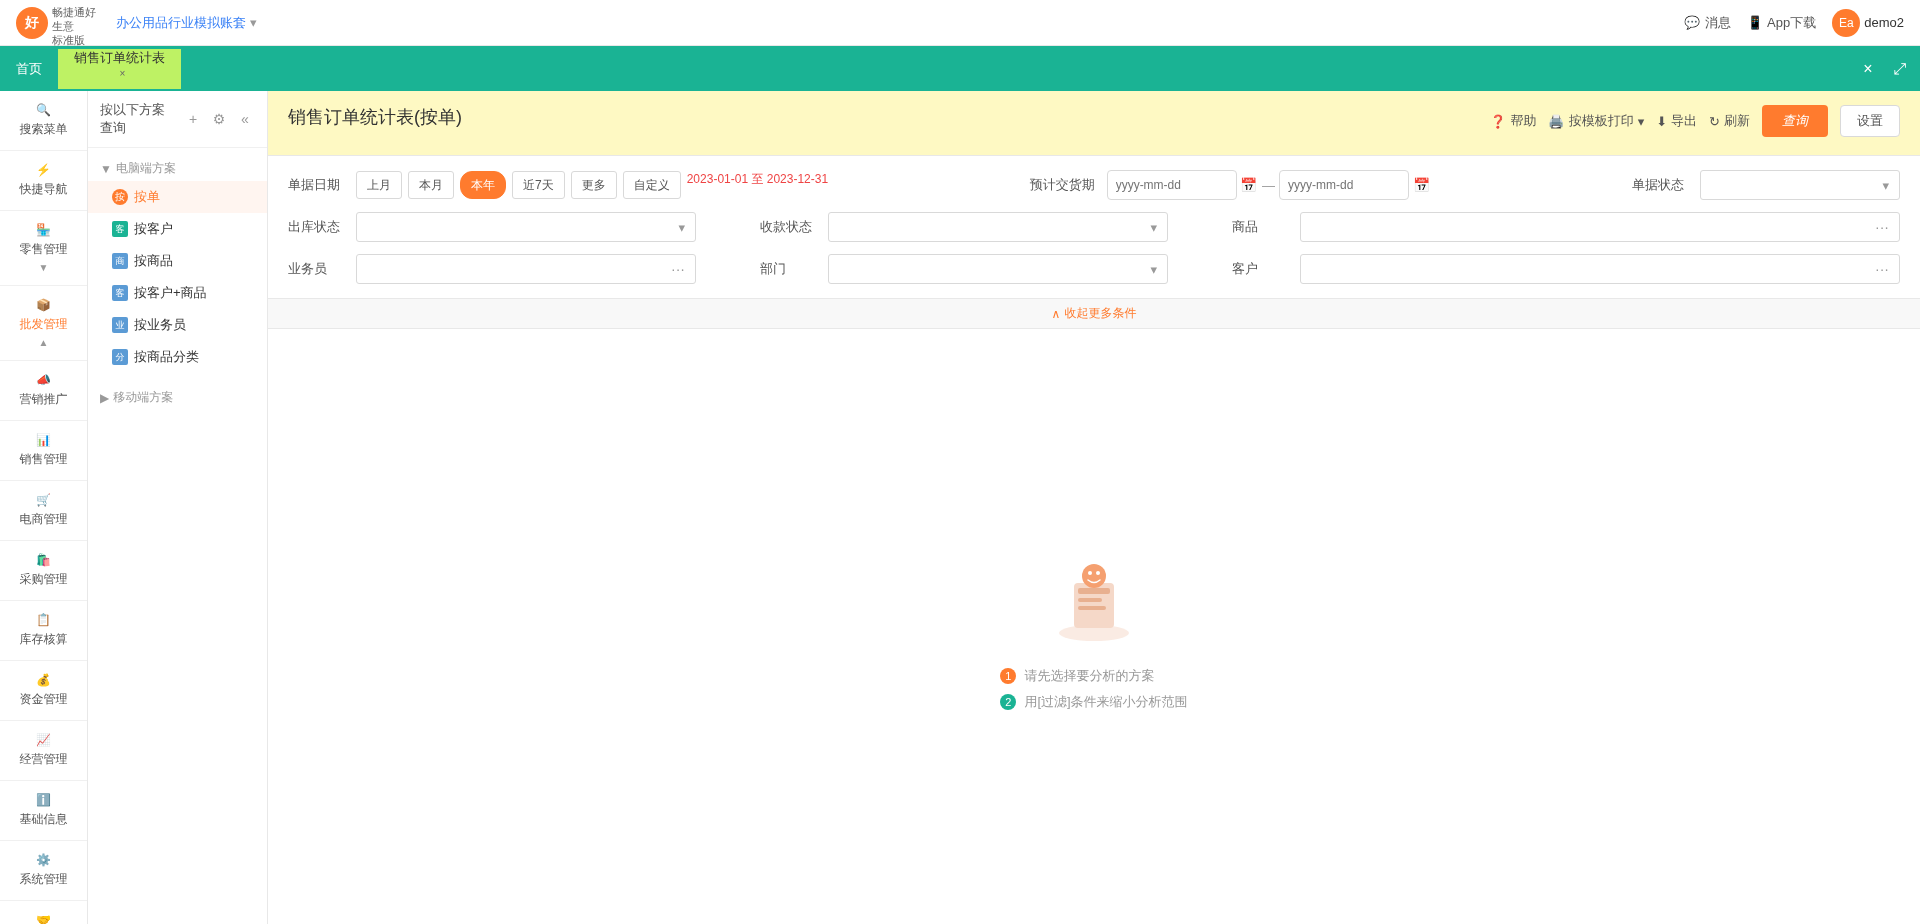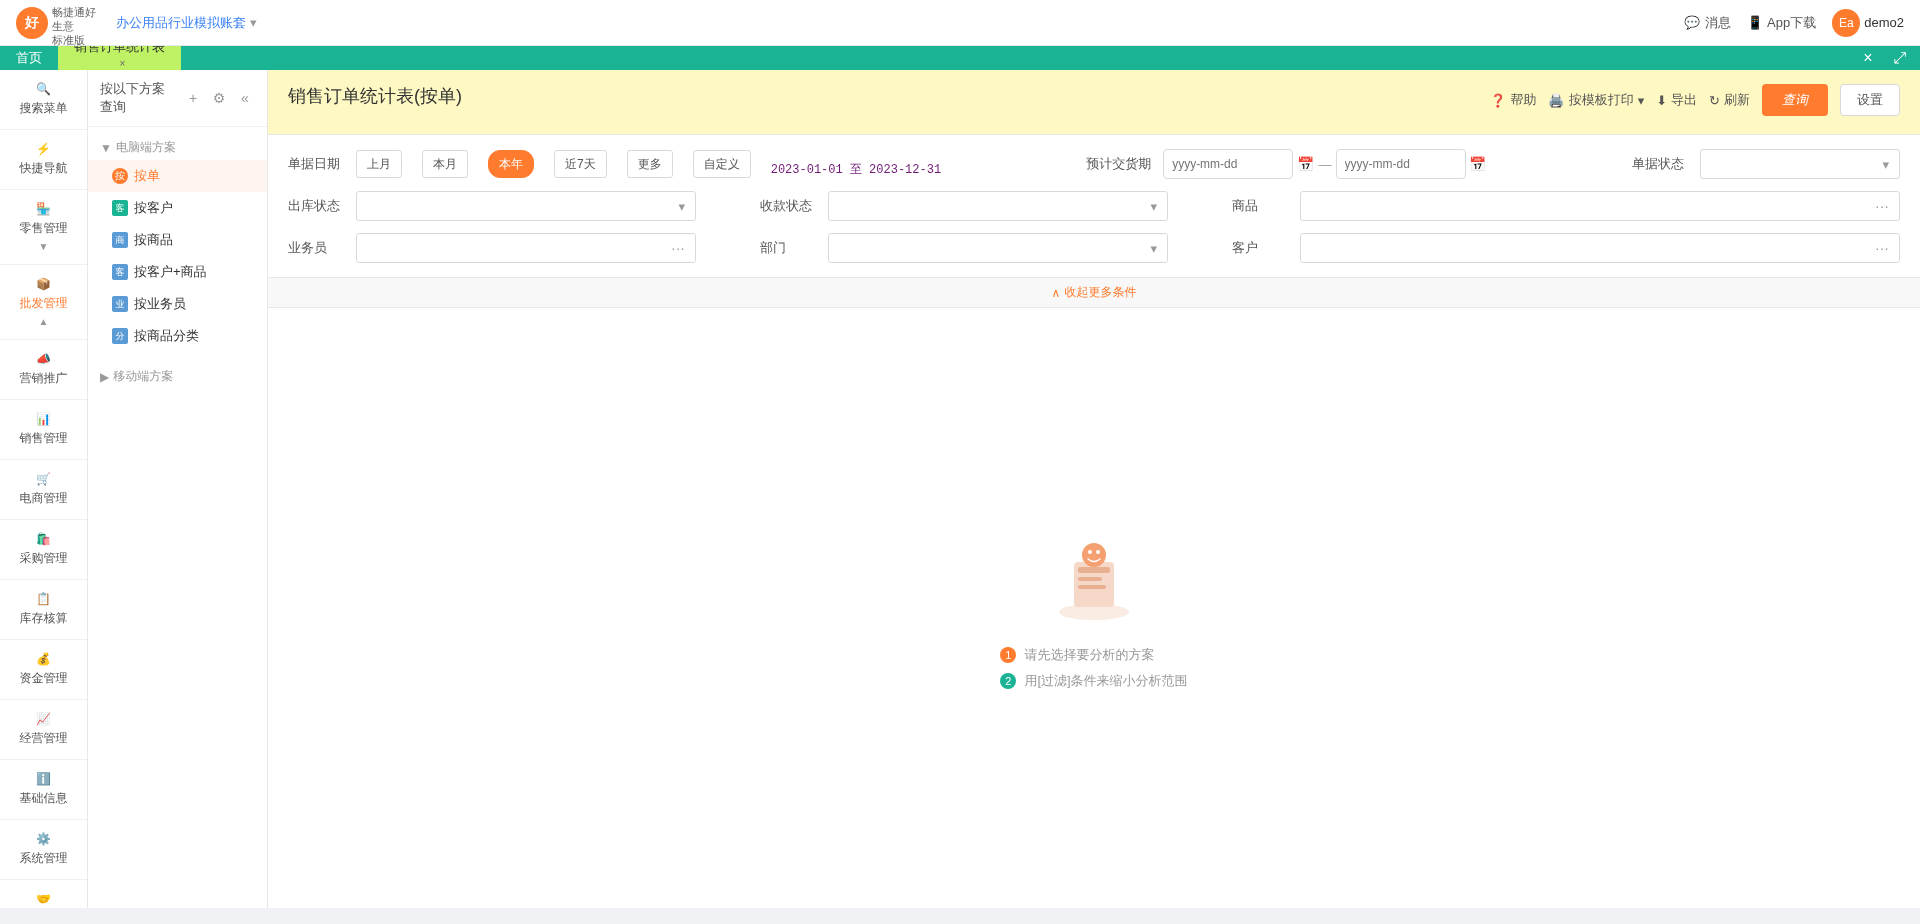--- a/index.html
+++ b/index.html
@@ -76,21 +76,21 @@
       display: flex;
       align-items: center;
       justify-content: center;
       color: #fff;
       font-size: 12px;
     }
     .user-name { font-size: 13px; color: #333; }
 
     
     .tab-bar {
-      height: 24px;
+      height: 45px;
       background: #1ab394;
       display: flex;
       align-items: center;
       padding: 0 0;
     }
     .tab-item {
       height: 40px;
       padding: 0 16px;
       display: flex;
       align-items: center;
@@ -341,43 +341,42 @@
     }
     .filter-row:last-child { margin-bottom: 0; }
     .filter-label {
       font-size: 13px;
       color: #555;
       white-space: nowrap;
       min-width: 56px;
     }
     .date-filter {
       display: flex;
-      align-items: flex-end;
-      gap: 20px;
+      align-items: flex-start;
+      gap: 6px;
     }
     .date-btn {
       height: 28px;
       padding: 0 10px;
       border: 1px solid #d9d9d9;
       border-radius: 3px;
       font-size: 12px;
       color: #555;
       cursor: pointer;
       background: #fff;
     }
     .date-btn.active {
       background: #ff7b2e;
       color: #fff;
       border-color: #ff7b2e;
       border-radius: 12px;
     }
     .date-range-text {
       font-size: 12px;
-      color: #701a75;
-      font-family: Liberation Mono, monospace;
+      color: #ef4444;
     }
     .filter-select {
       height: 30px;
       padding: 0 10px;
       border: 1px solid #d9d9d9;
       border-radius: 3px;
       font-size: 13px;
       color: #999;
       background: #fff;
       min-width: 180px;

